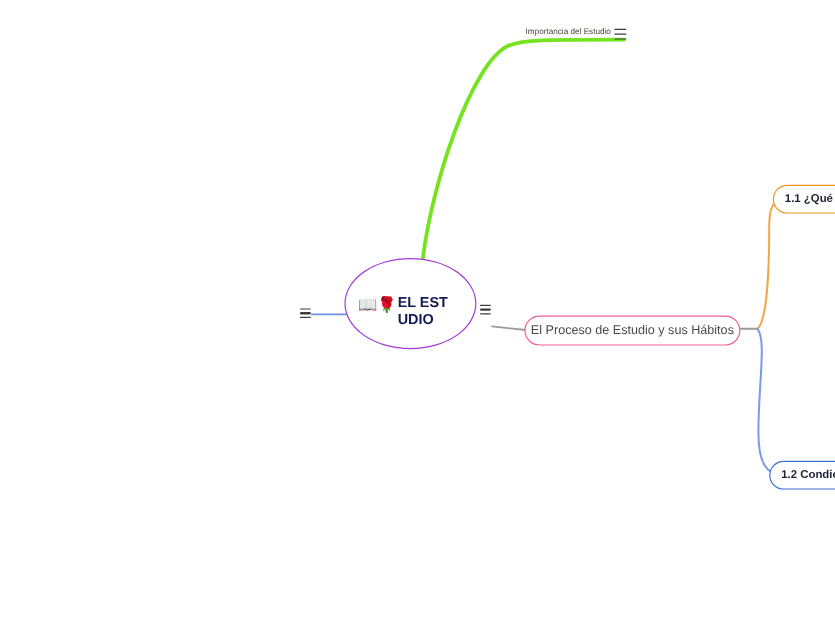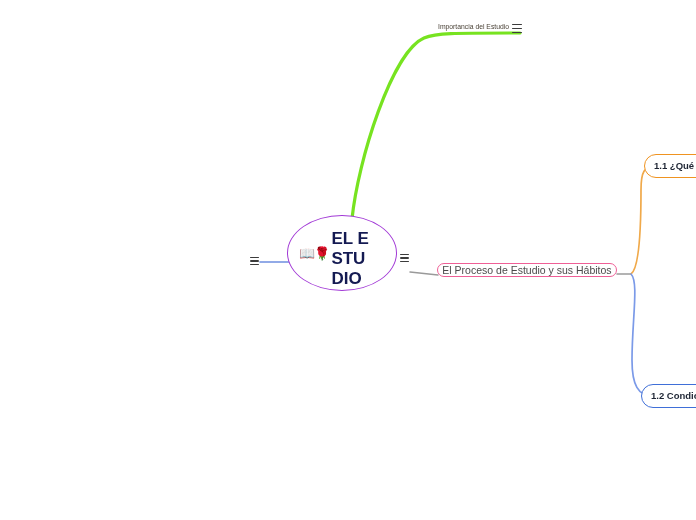--- a/index.html
+++ b/index.html
@@ -47,21 +47,21 @@
   }
   .root-icons {
     display: inline-flex;
     align-items: center;
     font-size: 13px;
     line-height: 1;
     margin-right: 2px;
     letter-spacing: -1px;
   }
   .root-label {
-    font-size: 17px;
+    font-size: 12px;
     font-weight: bold;
     color: #141a52;
     line-height: 1.18;
     width: 44px;
     word-break: break-all;
     text-align: left;
     margin-top: 12px;
   }
 
   
@@ -89,21 +89,21 @@
   #node-motivacion .pill-text {
     font-size: 9.5px;
     font-weight: bold;
     color: #18361e;
   }
 
   #node-proceso {
     left: 437px;
     top: 263px;
     width: 180px;
-    height: 14px;
+    height: 25px;
     border: 1.3px solid #ef5f96;
   }
   #node-proceso .pill-text {
     font-size: 10.5px;
     font-weight: normal;
     color: #4a4a4a;
   }
 
   #node-sub-11 {
     left: 644px;

